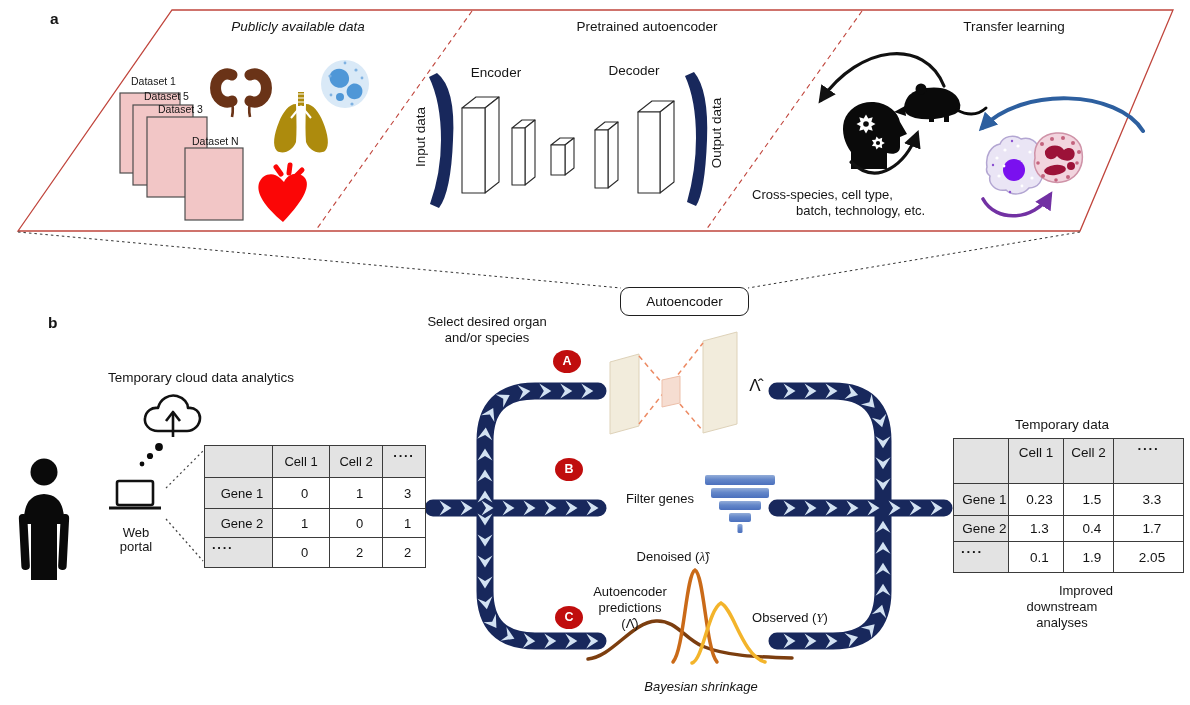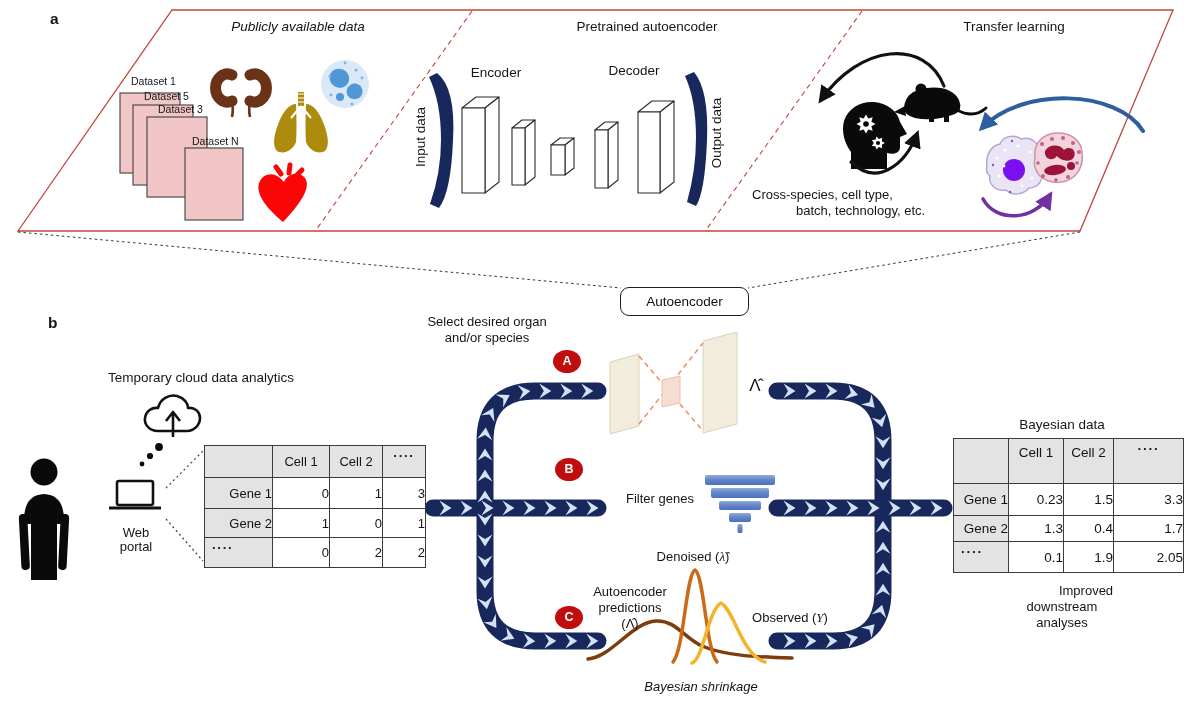--- a/index.html
+++ b/index.html
@@ -13,21 +13,21 @@
   .ds{font-size:10.5px;}
   .rot{transform:translate(-50%,-50%) rotate(-90deg);transform-origin:center;font-size:13.5px;}
   .badge{position:absolute;width:28px;height:23px;border-radius:50%;background:#c00d0d;
          color:#fff;font-weight:bold;font-size:12.5px;text-align:center;line-height:23px;}
   .aebox{position:absolute;left:620px;top:287px;width:127px;height:27px;border:1.6px solid #1f1f1f;
          border-radius:9px;background:#fff;text-align:center;line-height:27px;font-size:13.5px;}
   .itv{font-style:italic;font-family:"Liberation Serif",serif;}
   .lam{font-size:17px;}
   .dtable{position:absolute;border-collapse:collapse;table-layout:fixed;background:#fff;}
   .dtable th,.dtable td{border:1.3px solid #3b3b3b;font-weight:normal;font-size:13px;
-         padding:0 0 0 7px;text-align:right;vertical-align:middle;color:#131313;}
+         padding:0 0 0 7px;text-align:center;vertical-align:middle;color:#131313;}
   .dtable .hc{background:#e3e3e3;text-align:center;padding:0;}
   .dtable .rh{background:#e3e3e3;}
   #t-out th,#t-out td{font-size:13.5px;}
   #t-out .hc{vertical-align:top;padding-top:6px;}
   .dots{font-size:10px;font-weight:bold !important;letter-spacing:1px;vertical-align:top !important;
         padding-top:3px !important;line-height:1;}
   .dtable th.dots{text-align:center;}
   .dtable th.rh.dots{text-align:left;padding-left:7px;}
 </style>
 </head>
@@ -347,28 +347,28 @@
 <div class="lbl ctr" style="left:487px;top:315px;">Select desired organ</div>
 <div class="lbl ctr" style="left:487px;top:331px;">and/or species</div>
 
 <div class="badge" style="left:553px;top:350px;">A</div>
 <div class="badge" style="left:555px;top:458px;">B</div>
 <div class="badge" style="left:555px;top:606px;">C</div>
 
 <div class="lbl ctr lam" style="left:755px;top:376px;">Λ̂</div>
 <div class="lbl ctr" style="left:660px;top:492px;">Filter genes</div>
 
-<div class="lbl ctr" style="left:673px;top:550px;margin-left:20px;"><span>Denoised (</span><span class="itv">λ̂</span><span>)</span></div>
+<div class="lbl ctr" style="left:673px;top:550px;"><span>Denoised (</span><span class="itv">λ̂</span><span>)</span></div>
 <div class="lbl ctr" style="left:630px;top:585px;">Autoencoder</div>
 <div class="lbl ctr" style="left:630px;top:601px;">predictions</div>
 <div class="lbl ctr" style="left:630px;top:617px;">(Λ̂)</div>
 <div class="lbl ctr" style="left:790px;top:611px;"><span>Observed (</span><span class="itv">Y</span><span>)</span></div>
 <div class="lbl ctr" style="left:701px;top:680px;font-style:italic;">Bayesian shrinkage</div>
 
-<div class="lbl ttl ctr" style="left:1062px;top:417px;">Bayesian data</div>
+<div class="lbl ttl ctr" style="left:1062px;top:417px;">Temporary data</div>
 <div class="lbl ctr" style="left:1062px;top:584px;margin-left:24px;">Improved</div>
 <div class="lbl ctr" style="left:1062px;top:600px;">downstream</div>
 <div class="lbl ctr" style="left:1062px;top:616px;">analyses</div>
 
 <table class="dtable" id="t-in" style="left:204px;top:445px;width:221px;">
   <colgroup>
         <col style="width:68px">
         <col style="width:57px">
         <col style="width:53px">
         <col style="width:43px">

